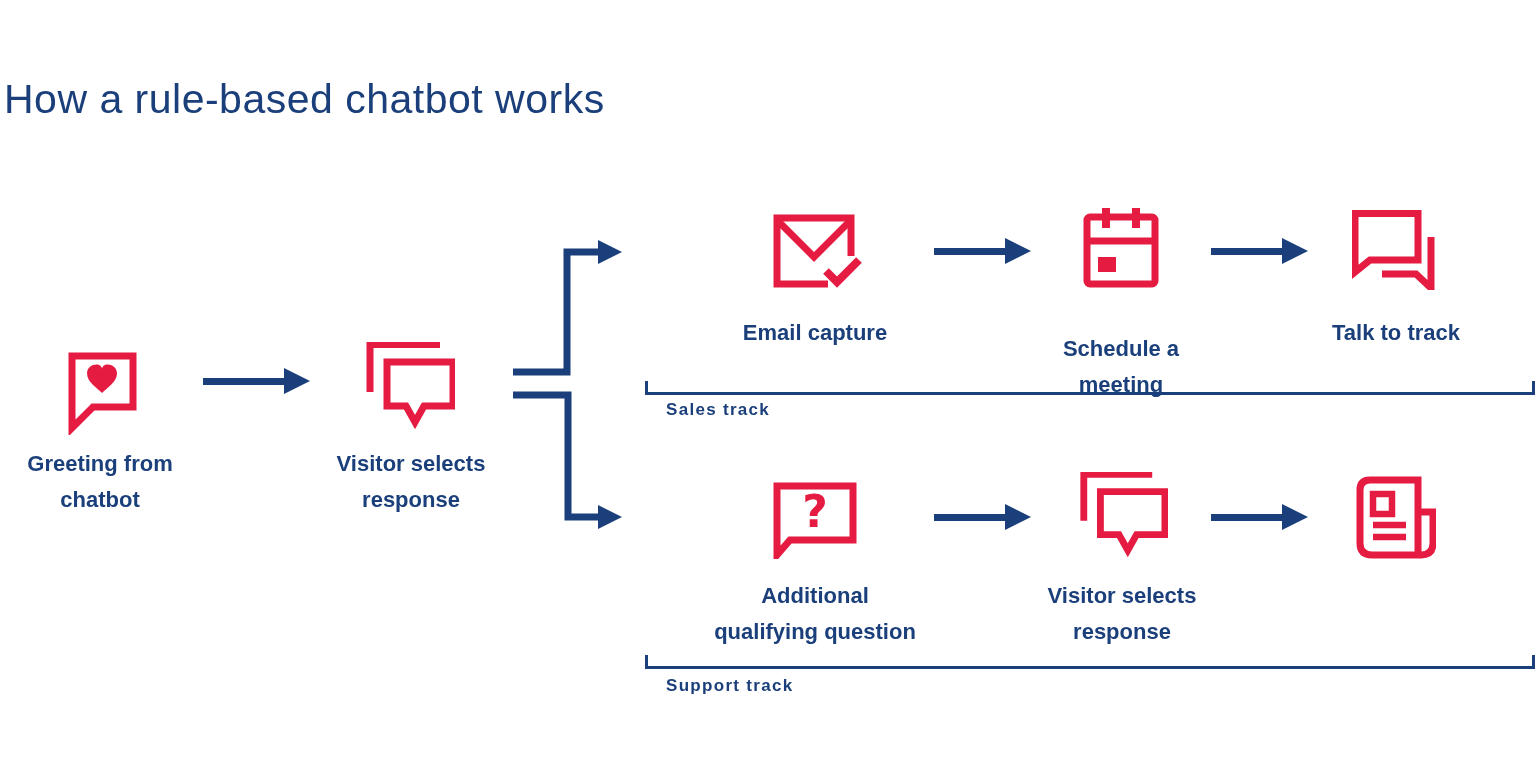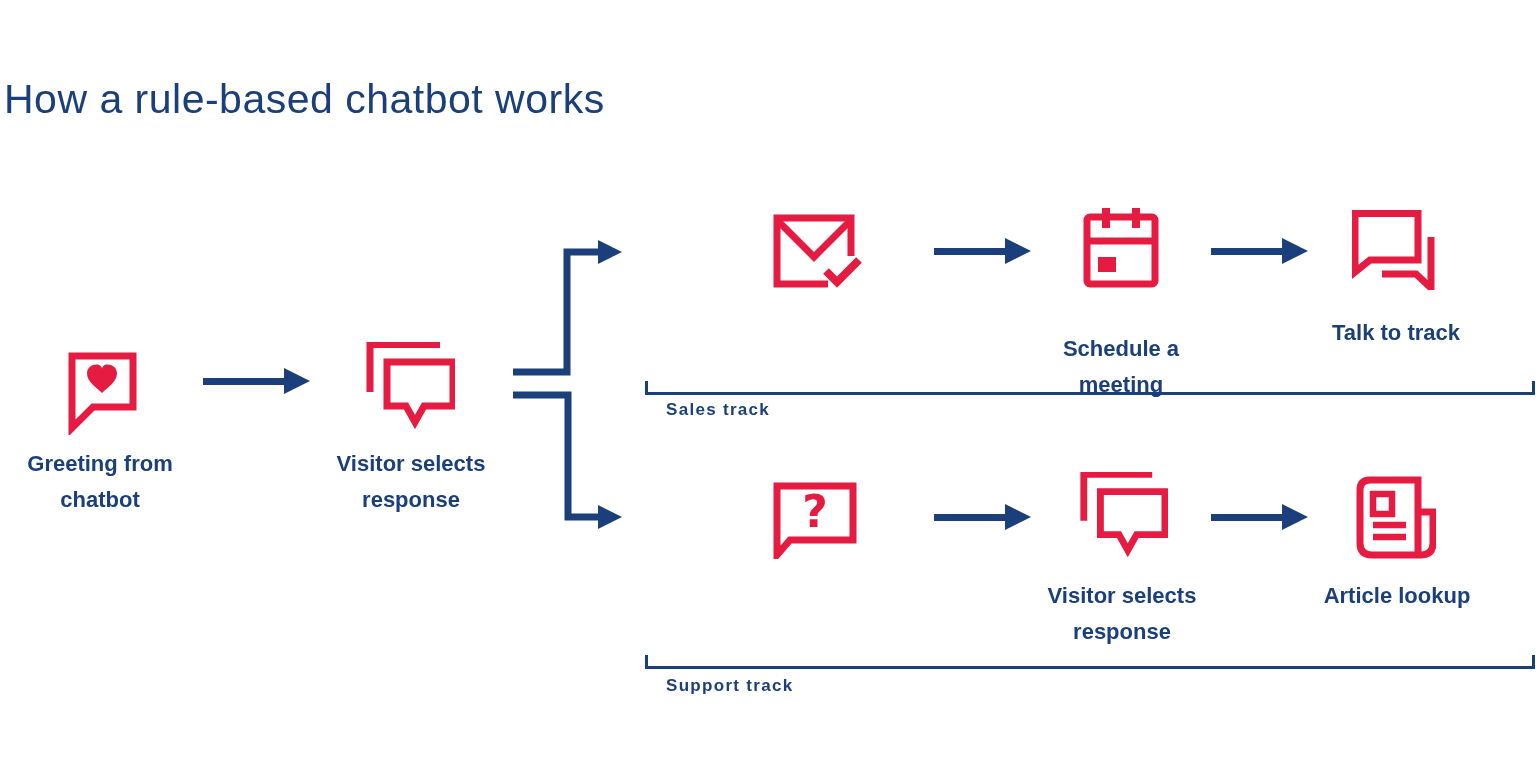--- a/index.html
+++ b/index.html
@@ -75,20 +75,21 @@
     <polygon points="88,2 88,26 112,14"></polygon>
     <path d="M 3 157 H 58 V 279 H 90"></path>
     <polygon points="88,267 88,291 112,279"></polygon>
   </svg>
 
   <svg class="icon" style="left:770px; top:211px;" width="96" height="82" viewBox="0 0 96 82">
     <path d="M 81 45 V 7 H 7 V 73 H 58"></path>
     <path d="M 7 9 L 44 46 L 81 9"></path>
     <path style="stroke-width:8" d="M 56 60 L 67 71 L 89 49"></path>
   </svg>
+  <div class="node-label" style="left:715px; top:315px; width:200px;">Email capture</div>
 
   <div class="arrow" style="left:934px; top:238px; width:97px;">
     <div class="shaft"></div>
     <div class="head"></div>
   </div>
 
   <svg class="icon" style="left:1082px; top:206px;" width="78" height="82" viewBox="0 0 78 82">
     <line class="tab" x1="24" y1="2" x2="24" y2="22"></line>
     <line class="tab" x1="54" y1="2" x2="54" y2="22"></line>
     <rect x="5" y="11" width="68" height="67" rx="3"></rect>
@@ -109,20 +110,22 @@
   </svg>
   <div class="node-label" style="left:1296px; top:315px; width:200px;">Talk to track</div>
 
   <div class="bracket" style="left:645px; top:381px; width:890px;"></div>
   <div class="track-label" style="left:645px; top:400px;">Sales track</div>
 
   <svg class="icon" style="left:773px; top:481px;" width="84" height="78" viewBox="0 0 84 78">
     <path d="M 4 74 L 4 5 H 80 V 59 H 17 Z"></path>
     <text class="qmark" x="42" y="46" text-anchor="middle">?</text>
   </svg>
+  <div class="node-label" style="left:688px; top:578px; width:254px;">Additional
+qualifying question</div>
 
   <div class="arrow" style="left:934px; top:504px; width:97px;">
     <div class="shaft"></div>
     <div class="head"></div>
   </div>
 
   <svg class="icon" style="left:1068px; top:472px;" width="100" height="86" viewBox="0 0 100 88">
     <path d="M 15 50 V 2.5 H 85"></path>
     <path d="M 32 20 H 98 V 64 H 69 L 60 80 L 51 64 H 32 Z"></path>
   </svg>
@@ -134,18 +137,17 @@
     <div class="head"></div>
   </div>
 
   <svg class="icon" style="left:1356px; top:474px;" width="80" height="85" viewBox="0 0 80 85">
     <path d="M 62 81 H 16 Q 4 81 4 69 V 16 Q 4 6 14 6 H 62 Z"></path>
     <path d="M 62 38 H 77 V 69 Q 77 81 65 81"></path>
     <rect class="thin" x="17" y="20" width="19" height="20"></rect>
     <line class="thin" x1="17" y1="51" x2="50" y2="51"></line>
     <line class="thin" x1="17" y1="63" x2="50" y2="63"></line>
   </svg>
-  <div class="node-label" style="left:1297px; top:578px; width:200px;">Article lookup</div>
 
   <div class="bracket" style="left:645px; top:655px; width:890px;"></div>
   <div class="track-label" style="left:645px; top:676px;">Support track</div>
 
 </div>
 
 </body></html>

